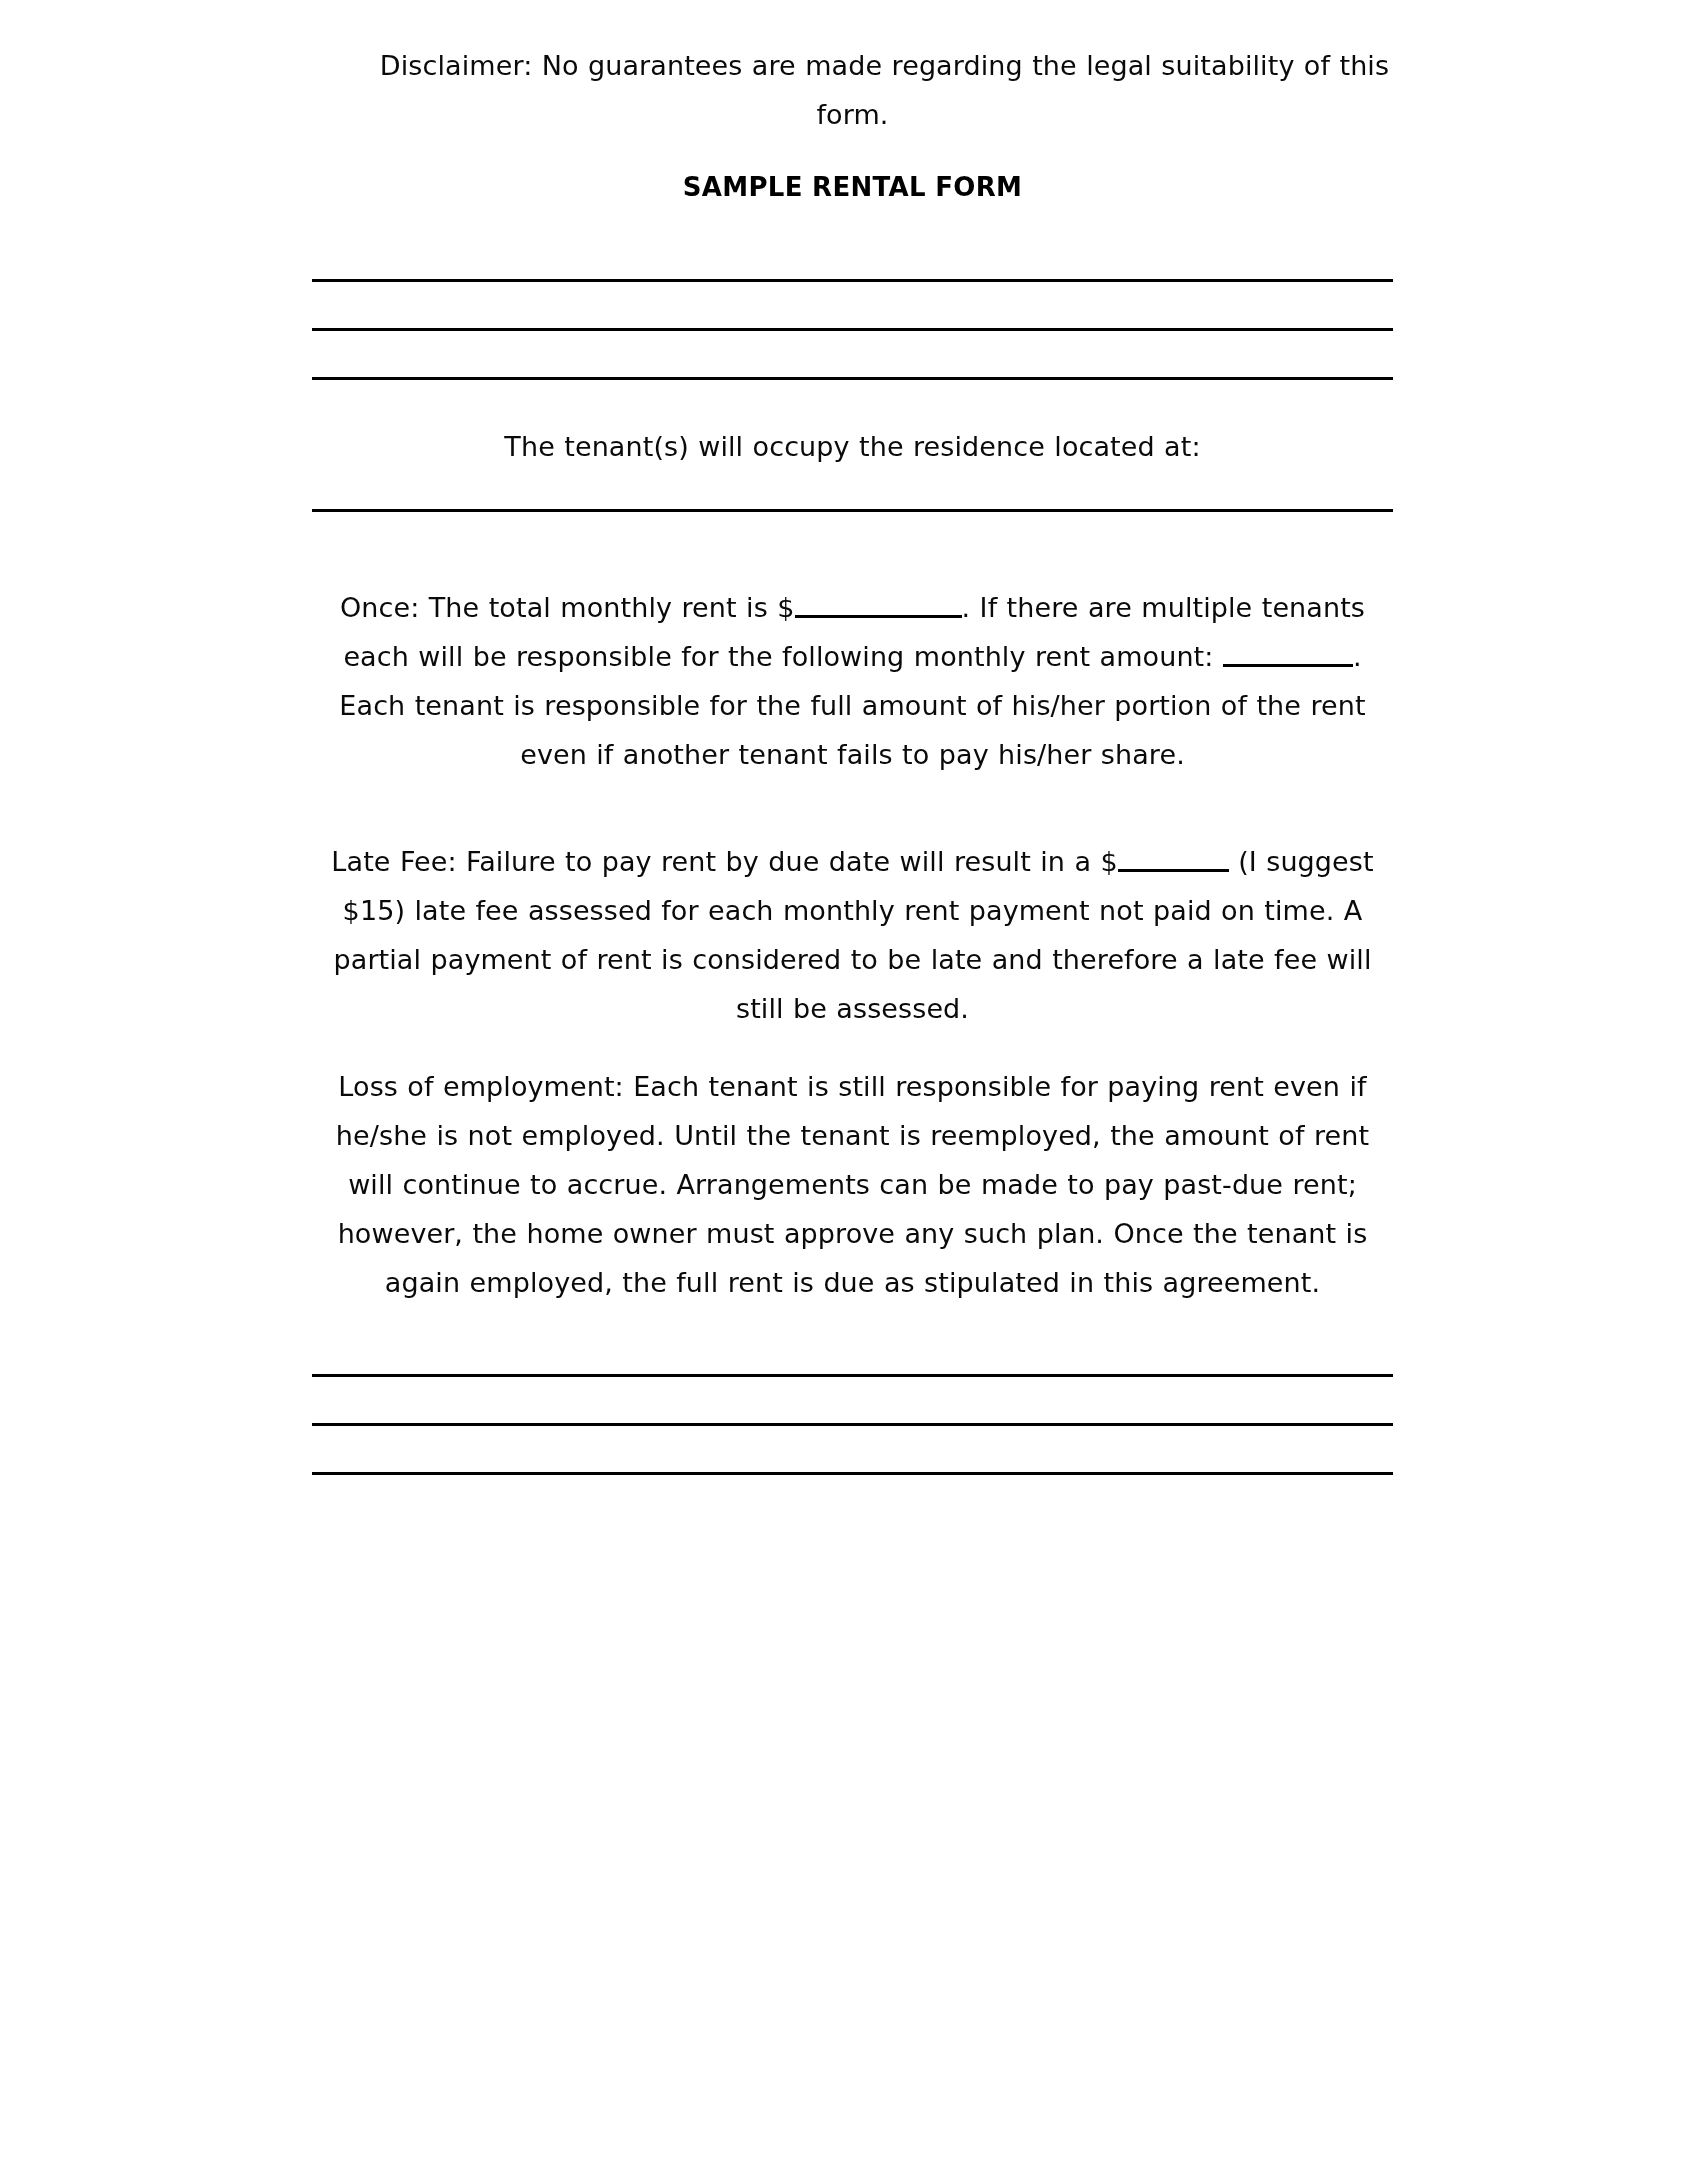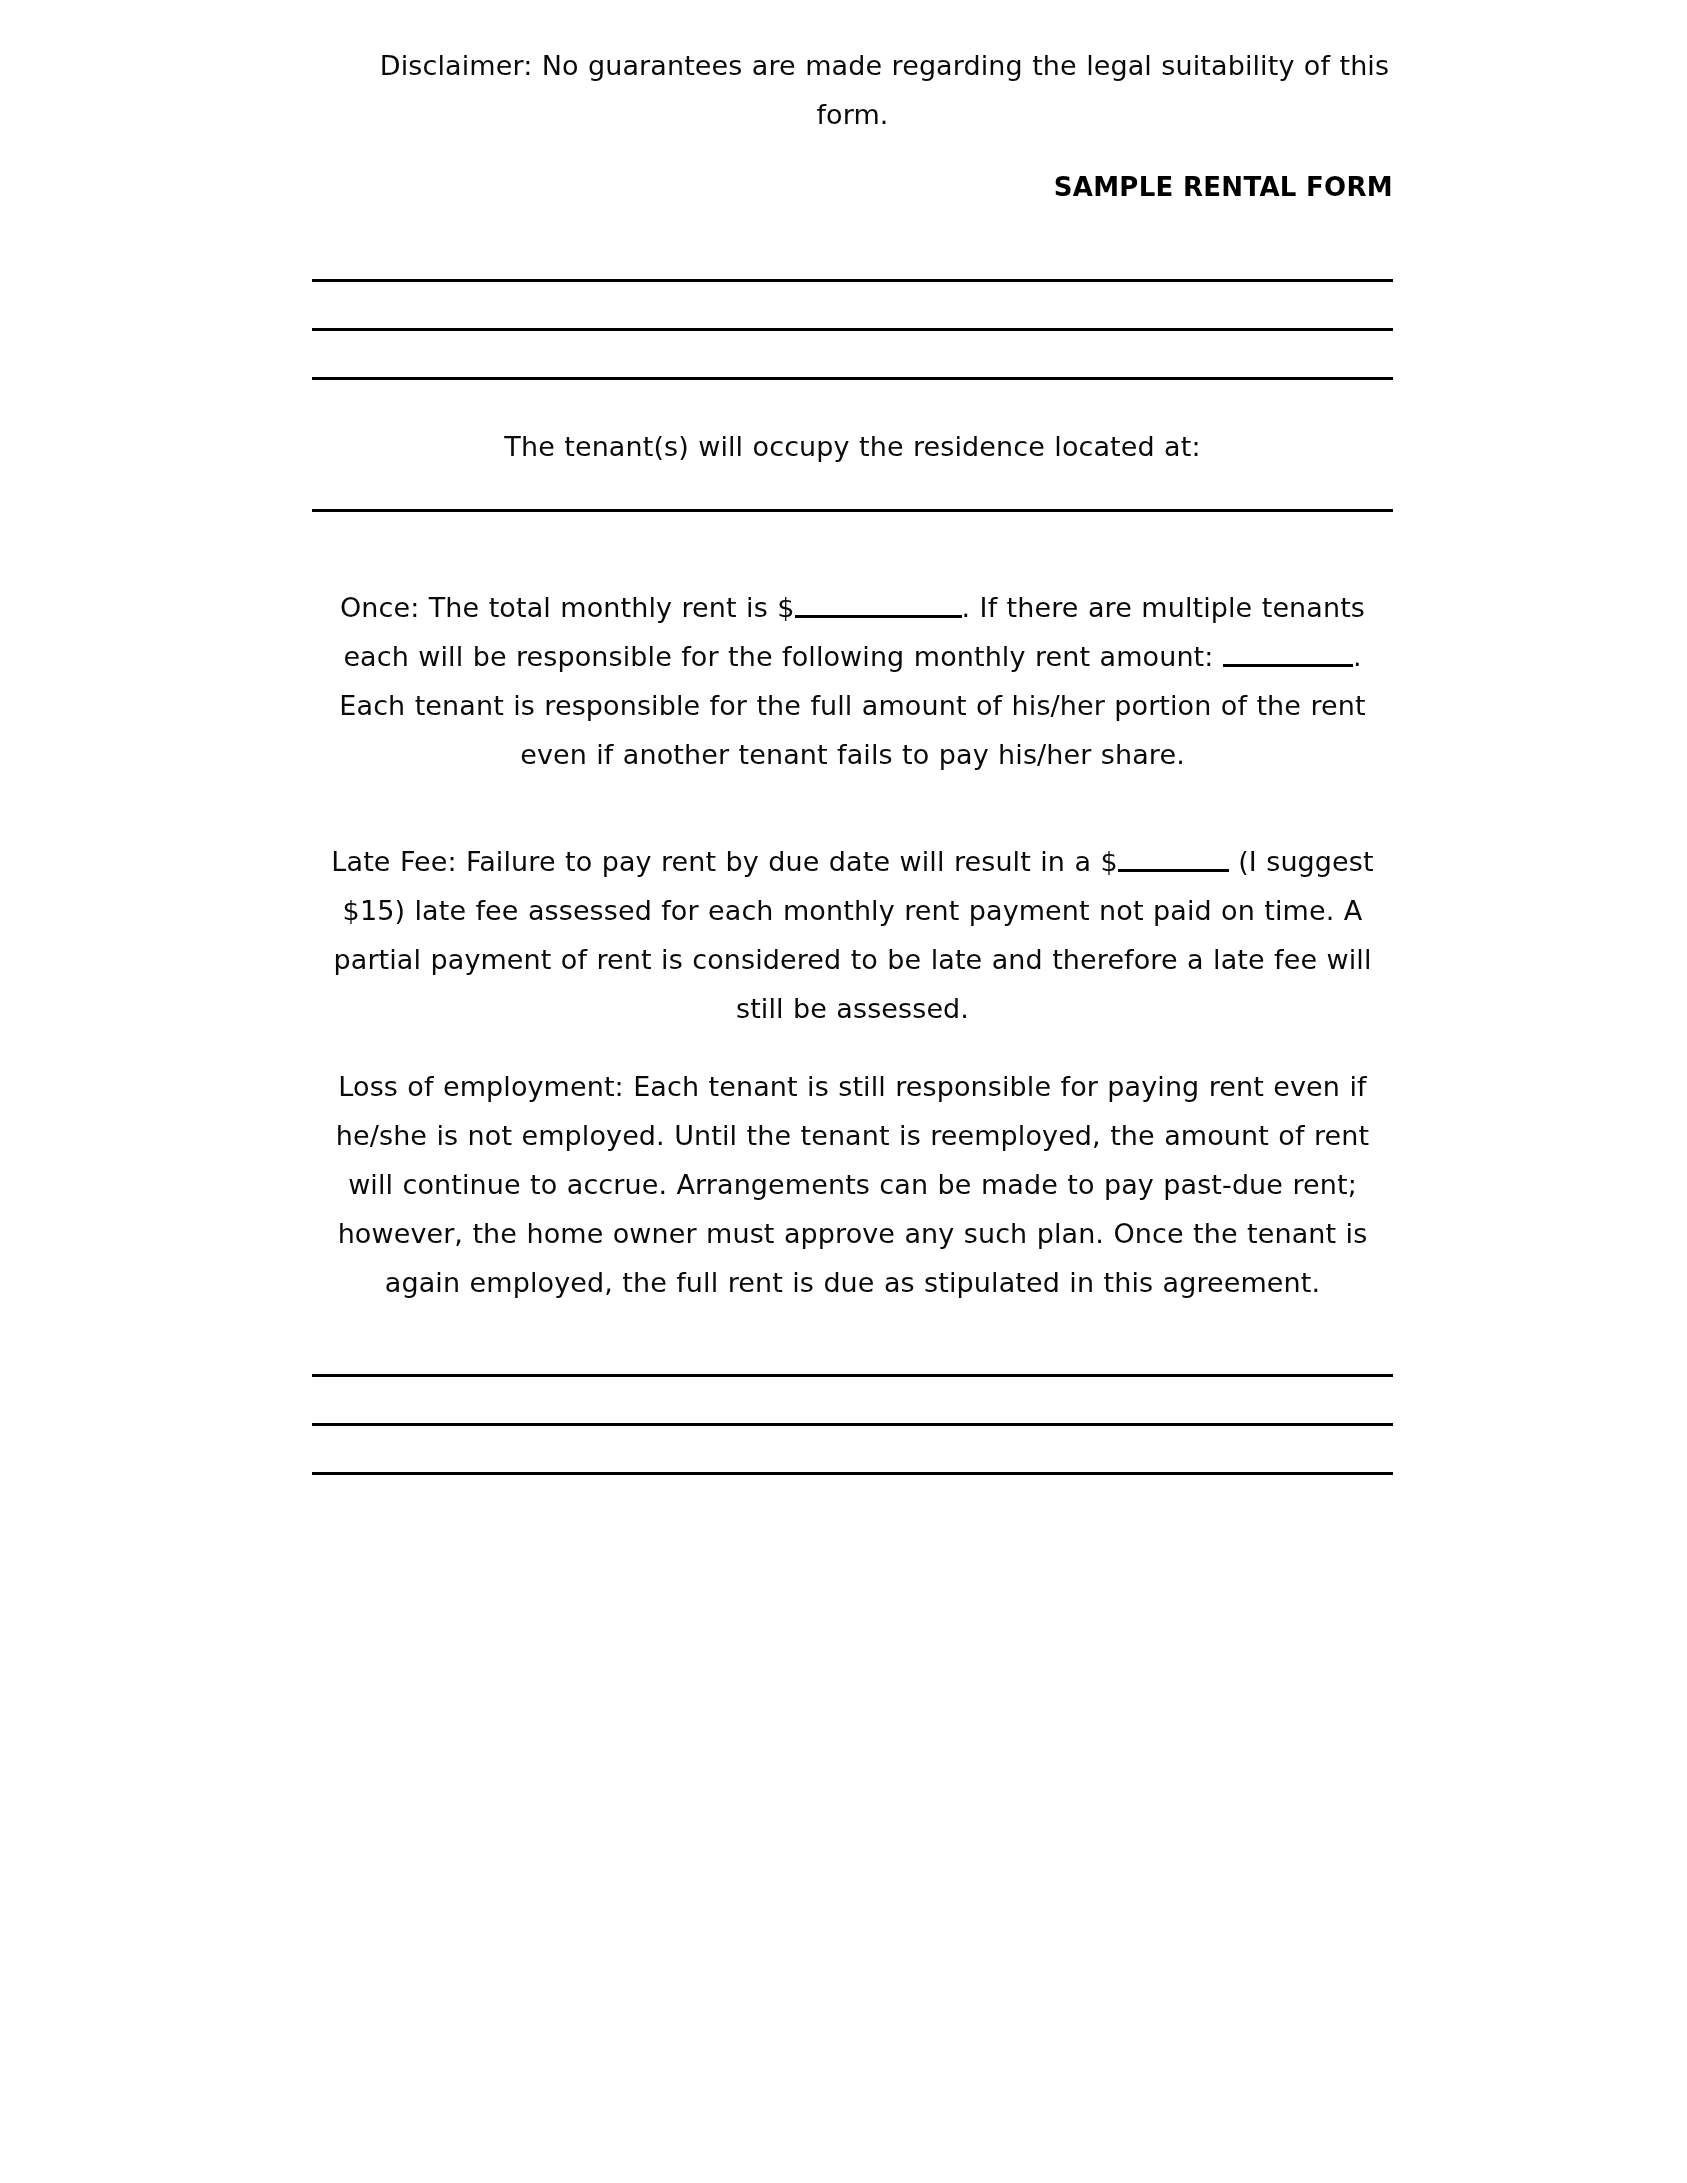--- a/index.html
+++ b/index.html
@@ -42,21 +42,21 @@
   }
 
   .indent-first {
     text-indent: 64px;
   }
 
   .doc-title {
     font-size: 26px;
     line-height: 49px;
     font-weight: 700;
-    text-align: right;
+    text-align: center;
     letter-spacing: 0.3px;
     margin: 0;
     color: #000000;
   }
 
   
   .gap-sm { height: 24px; }
   .gap-md { height: 29px; }
   .gap-lg { height: 34px; }
 

